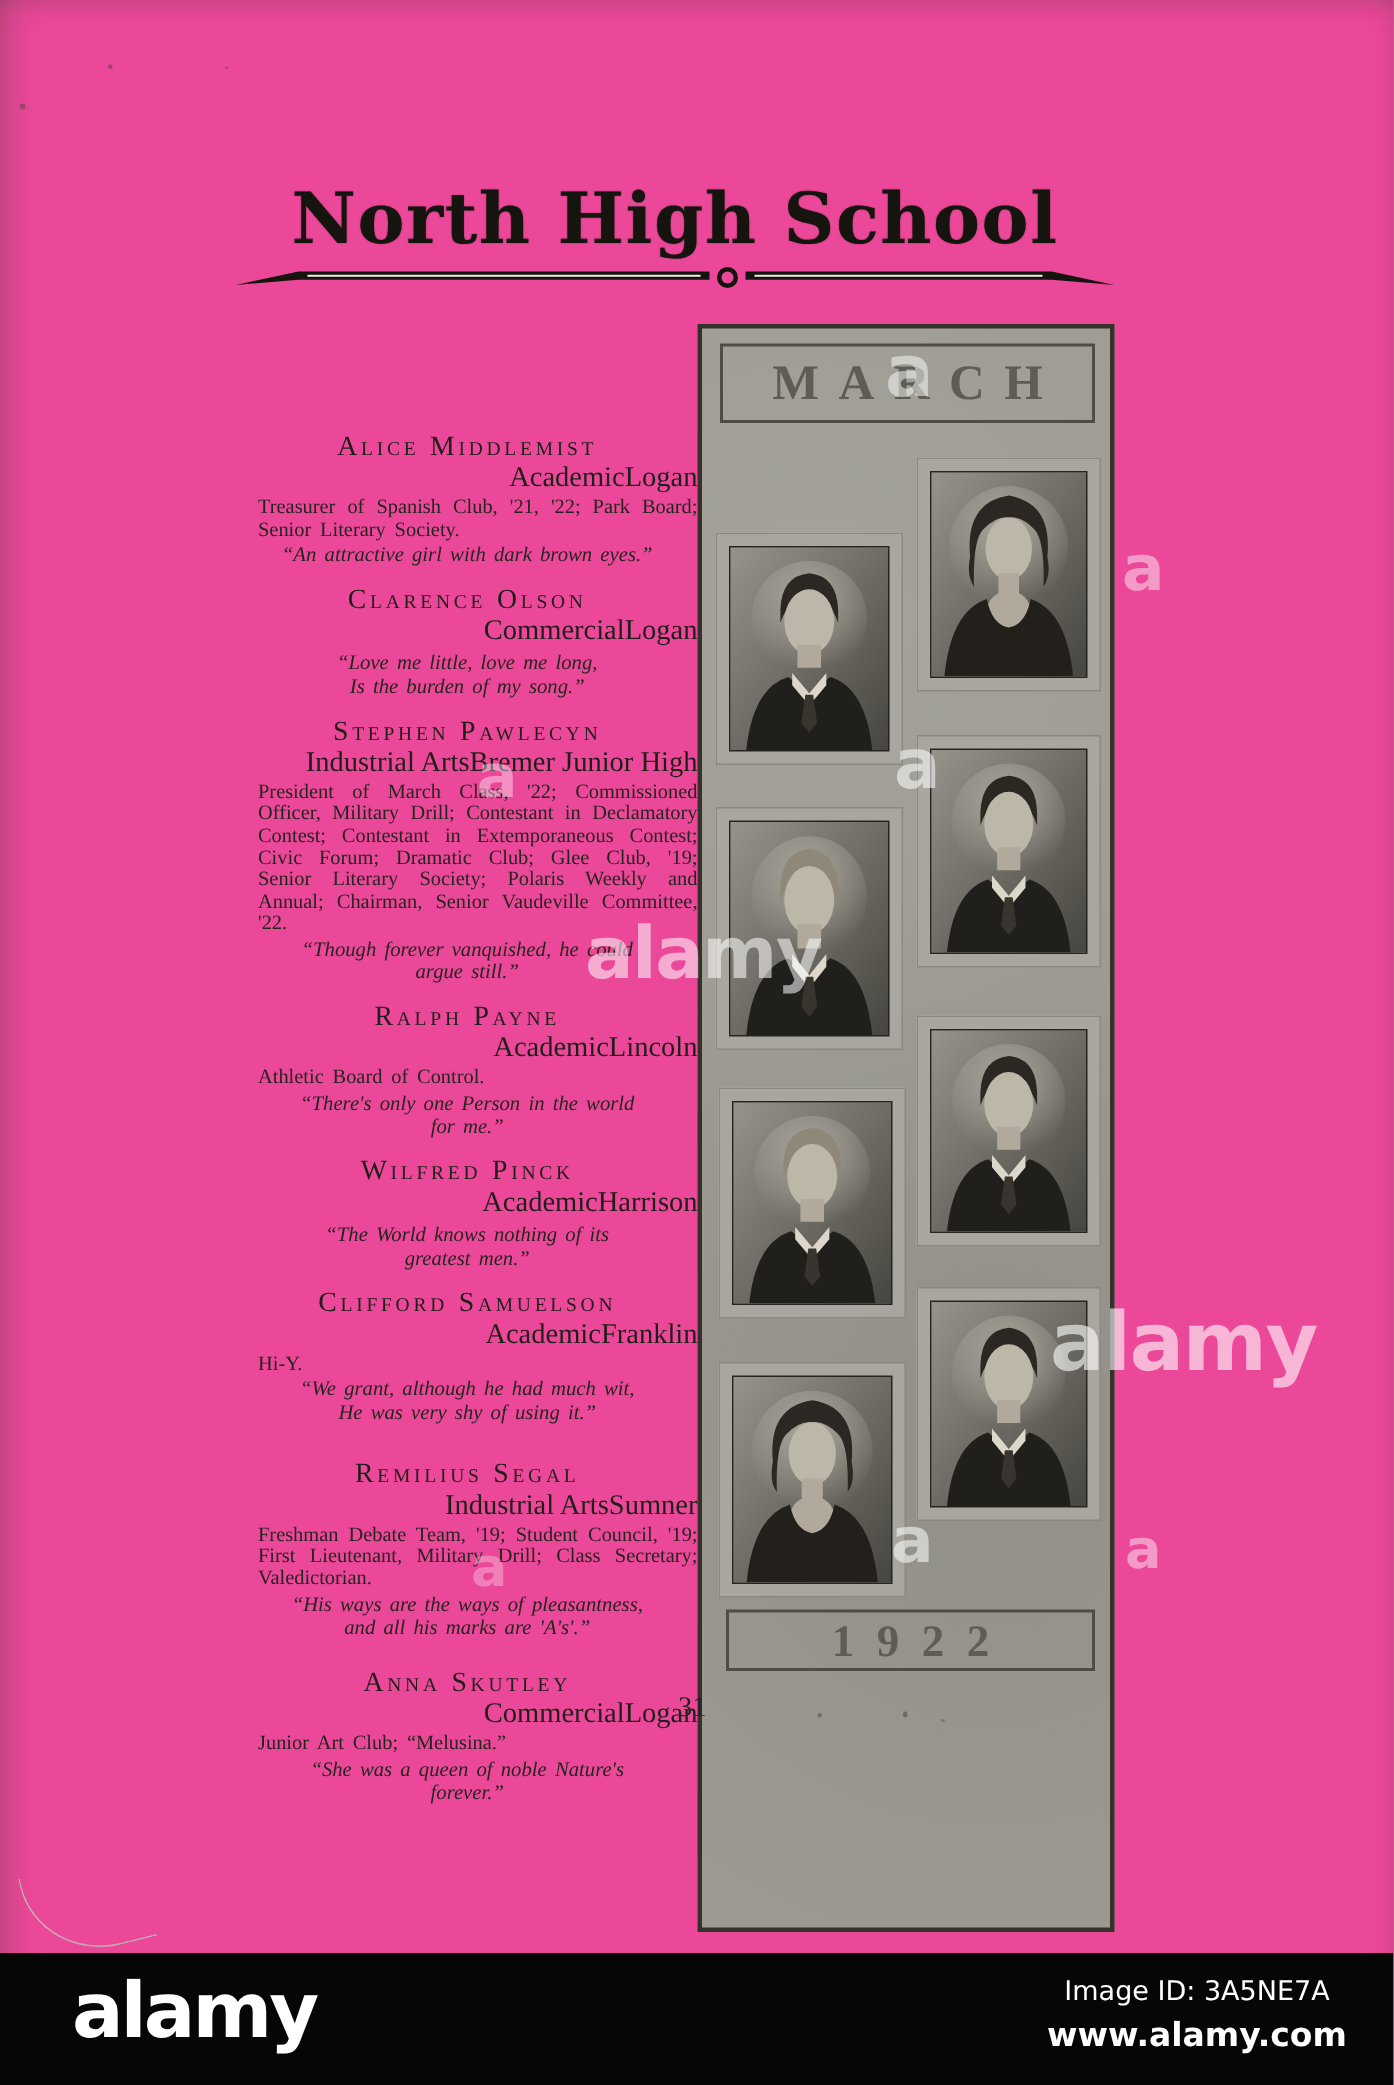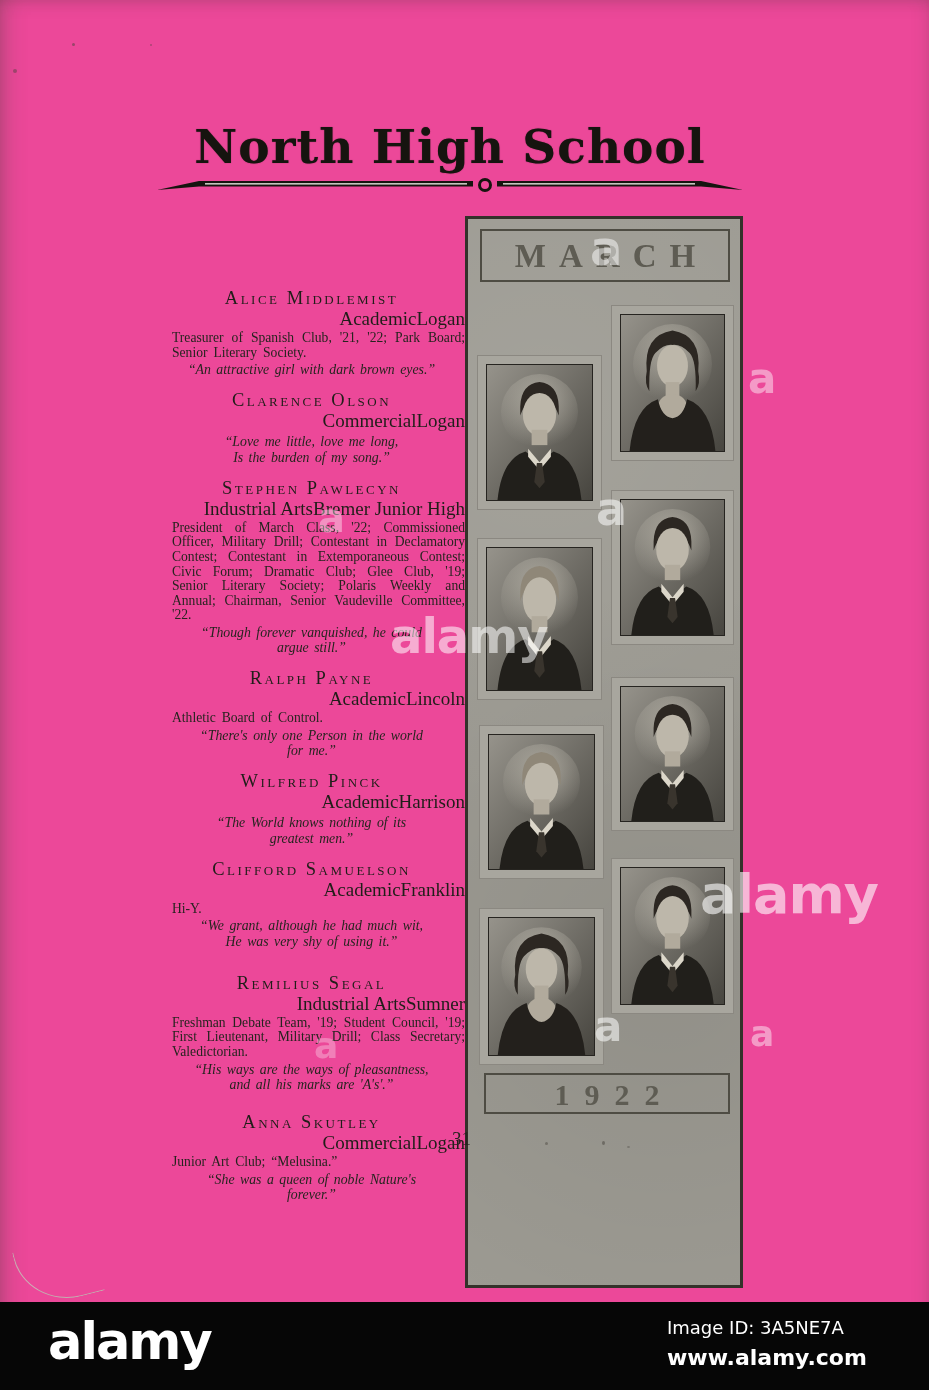--- a/index.html
+++ b/index.html
@@ -70,21 +70,21 @@
   .page-number{position:absolute;left:452px;top:1128px;font-size:19px;color:#26241f;}
   .speck{position:absolute;background:#46423c;border-radius:50%;}
   .tear{position:absolute;left:18px;top:1242px;width:80px;height:58px;border:none;
         border-bottom:1.5px solid #bdbab1;border-left:1.5px solid #c6c3ba;
         border-bottom-left-radius:70% 90%;transform:rotate(-14deg);opacity:.9;}
 
   
   .alamy-bar{position:absolute;left:0;top:1302px;width:929px;height:88px;background:#060606;z-index:10;}
   .alamy-logo{position:absolute;left:48px;top:13px;color:#fff;font-family:"DejaVu Sans",sans-serif;
               font-weight:700;font-size:51px;line-height:54px;letter-spacing:-2px;}
-  .alamy-info{position:absolute;right:32px;top:14px;width:230px;text-align:left;color:#fff;
+  .alamy-info{position:absolute;right:16px;top:14px;width:230px;text-align:center;color:#fff;
               font-family:"DejaVu Sans",sans-serif;}
   .alamy-id{font-size:18px;line-height:24px;font-weight:400;}
   .alamy-url{font-size:22px;line-height:30px;font-weight:700;margin-top:3px;}
 </style>
 </head>
 <body>
 
 <svg width="0" height="0" style="position:absolute" aria-hidden="true">
   <defs>
     <linearGradient id="ph-grad" x1="0" y1="0" x2="1" y2="1">

